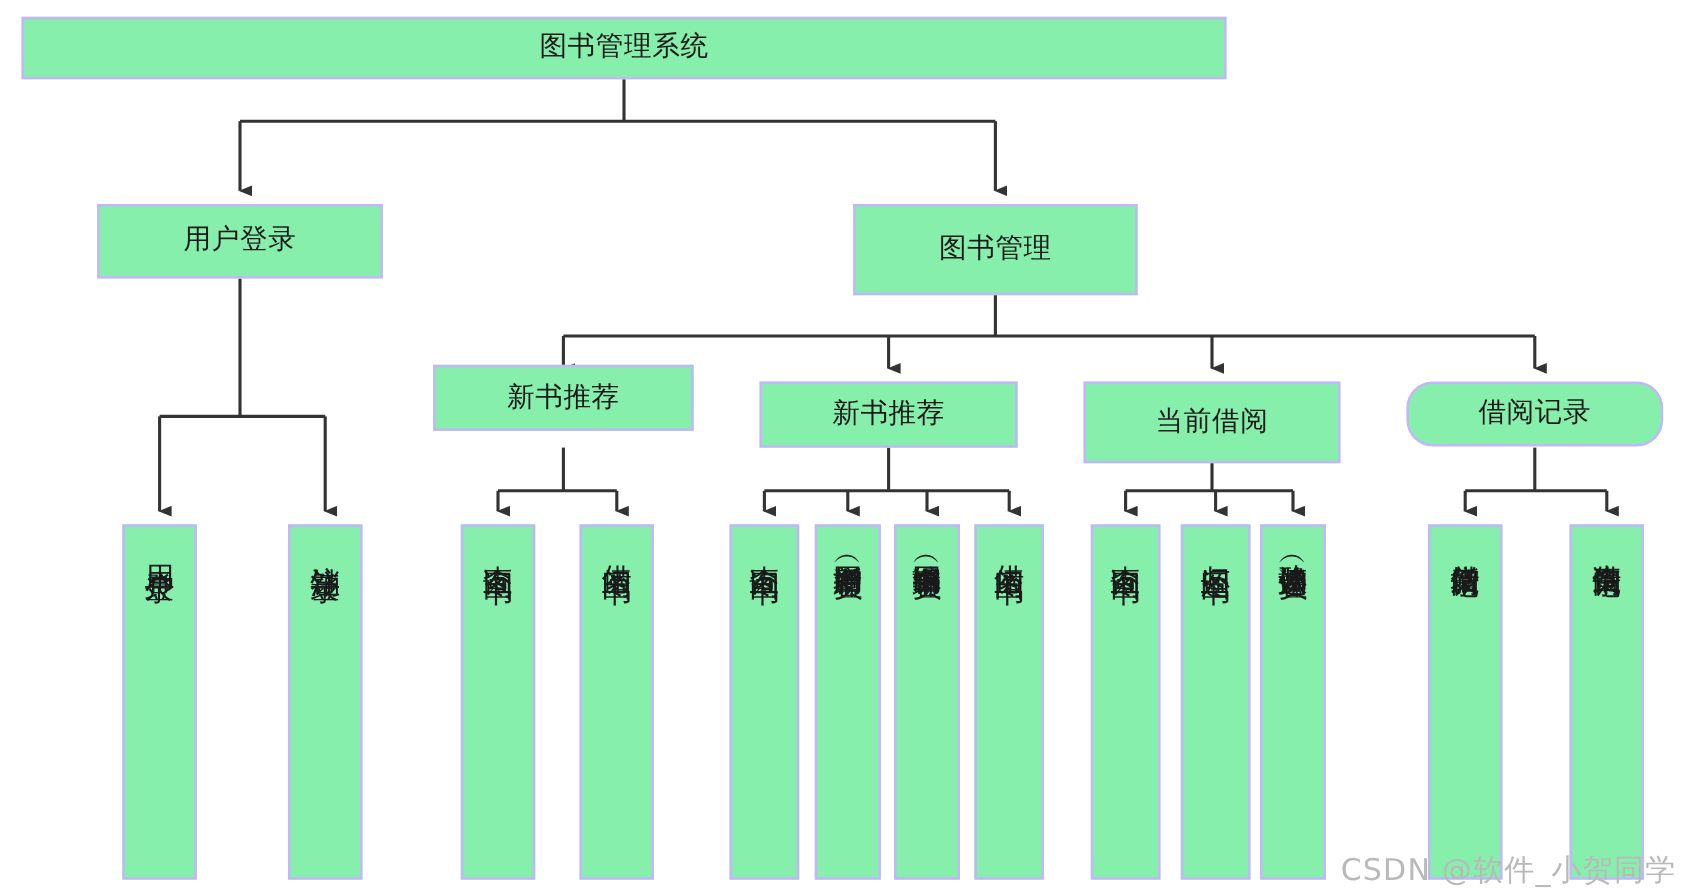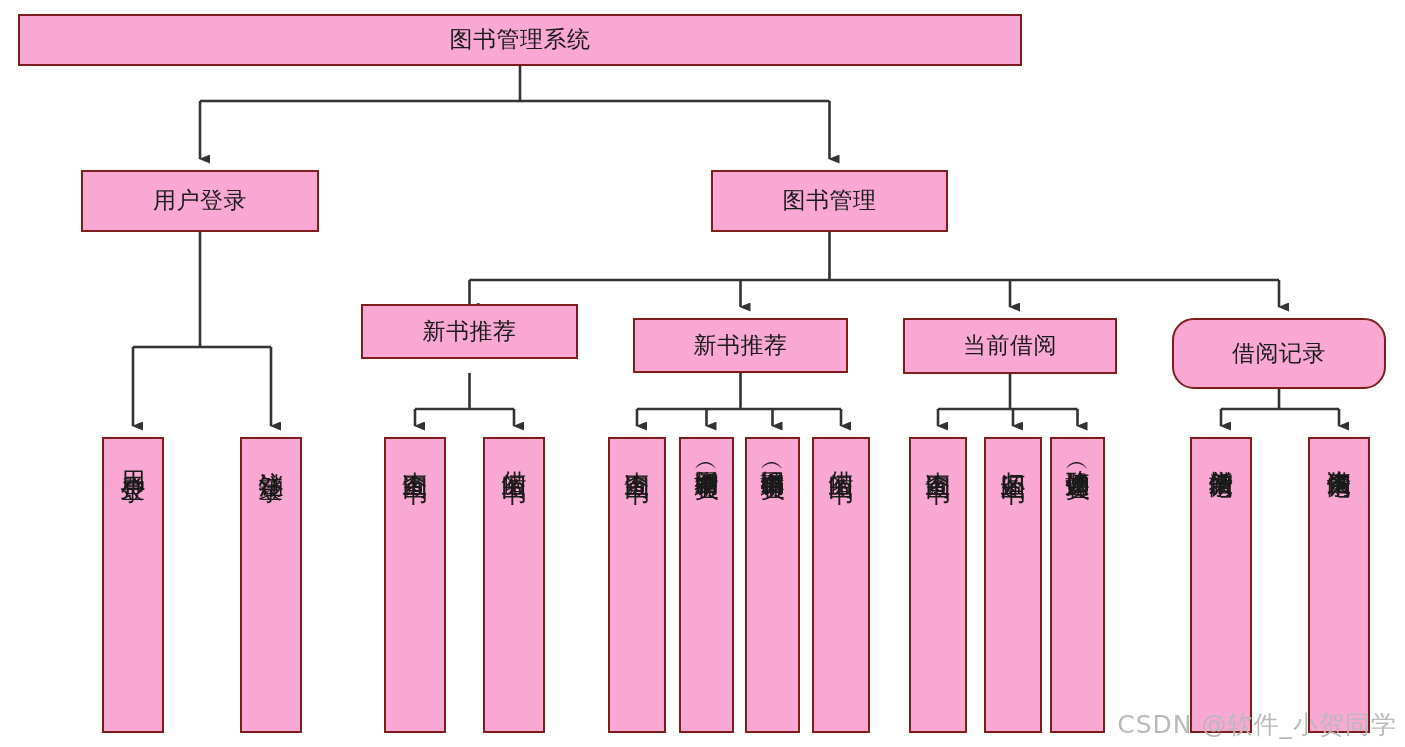--- a/index.html
+++ b/index.html
@@ -22,22 +22,22 @@
     position: absolute;
     left: 0;
     top: 0;
     width: 1405px;
     height: 747px;
     pointer-events: none;
   }
   .node {
     position: absolute;
     box-sizing: border-box;
-    background: #f9a8d4;
-    border: 2px solid #7f1d1d;
+    background: #86efac;
+    border: 2px solid #c4b5fd;
     display: flex;
     align-items: center;
     justify-content: center;
     color: #1a1a1a;
     z-index: 2;
   }
   .node-label {
     display: block;
     text-align: center;
     line-height: 1.18;
@@ -124,33 +124,33 @@
       </g>
   </svg>
 
   <div id="node-layer">
       <div class="node horiz" style="left: 18px; top: 14px; width: 1004px; height: 52px;">
         <span class="node-label">图书管理系统</span>
       </div>
       <div class="node horiz" style="left: 81px; top: 170px; width: 238px; height: 62px;">
         <span class="node-label">用户登录</span>
       </div>
-      <div class="node horiz" style="left: 711px; top: 170px; width: 237px; height: 62px;">
+      <div class="node horiz" style="left: 711px; top: 170px; width: 237px; height: 76px;">
         <span class="node-label">图书管理</span>
       </div>
       <div class="node horiz" style="left: 361px; top: 304px; width: 217px; height: 55px;">
         <span class="node-label">新书推荐</span>
       </div>
       <div class="node horiz" style="left: 633px; top: 318px; width: 215px; height: 55px;">
         <span class="node-label">新书推荐</span>
       </div>
-      <div class="node horiz" style="left: 903px; top: 318px; width: 214px; height: 56px;">
+      <div class="node horiz" style="left: 903px; top: 318px; width: 214px; height: 68px;">
         <span class="node-label">当前借阅</span>
       </div>
-      <div class="node horiz" style="left: 1172px; top: 318px; width: 214px; height: 71px; border-radius: 22px;">
+      <div class="node horiz" style="left: 1172px; top: 318px; width: 214px; height: 54px; border-radius: 22px;">
         <span class="node-label">借阅记录</span>
       </div>
       <div class="node vert" style="left: 102px; top: 437px; width: 62px; height: 296px;">
         <span class="node-label">用户登录</span>
       </div>
       <div class="node vert" style="left: 240px; top: 437px; width: 62px; height: 296px;">
         <span class="node-label">注销登录</span>
       </div>
       <div class="node vert" style="left: 384px; top: 437px; width: 62px; height: 296px;">
         <span class="node-label">查询图书</span>

